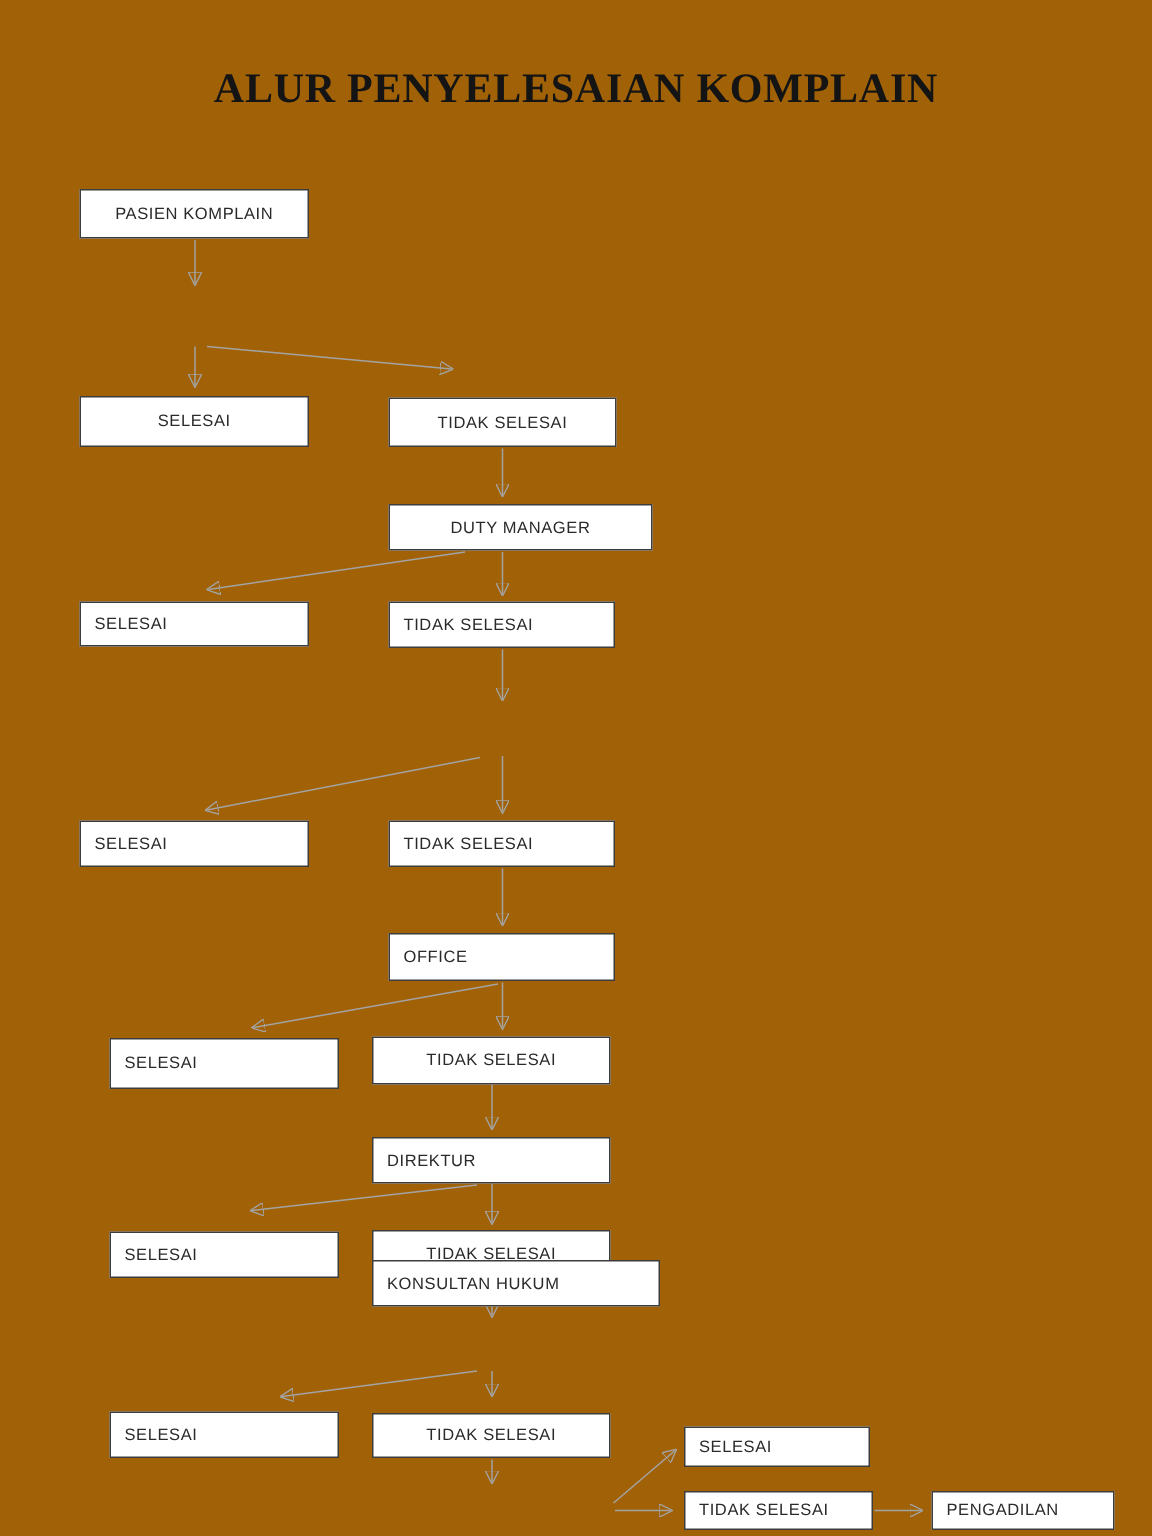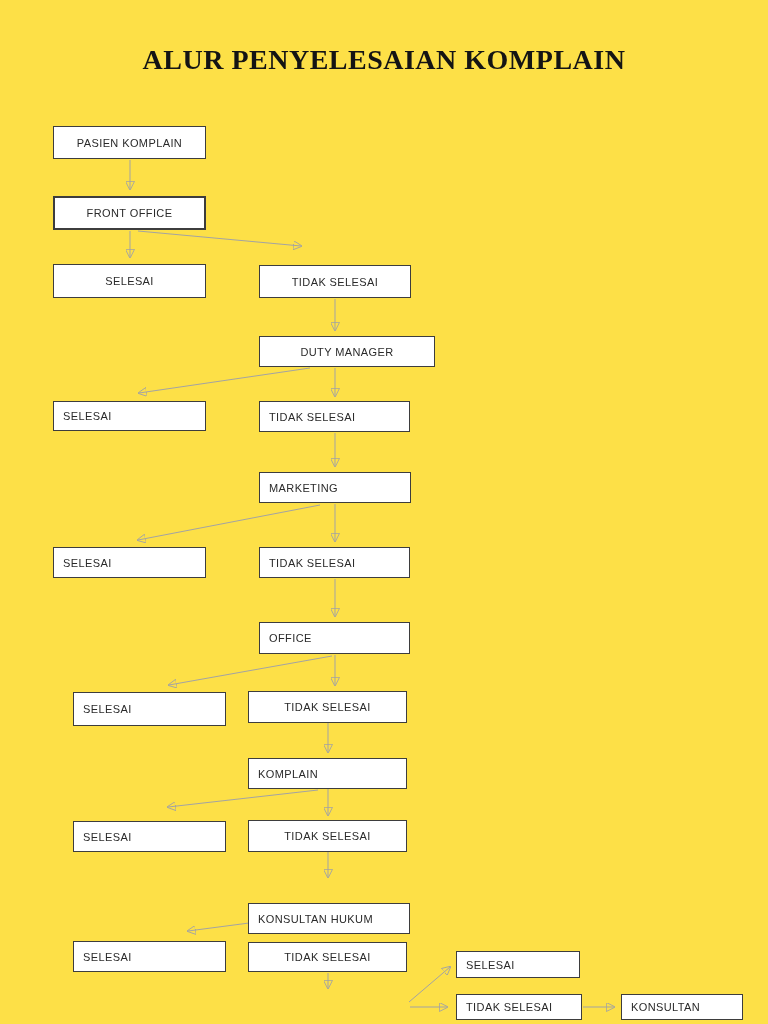--- a/index.html
+++ b/index.html
@@ -1,17 +1,17 @@
 <!DOCTYPE html>
 <html><head>
 <meta charset="utf-8">
 <style>
   html,body{margin:0;padding:0;background:#ffffff;}
   #canvas{
-    position:relative;width:768px;height:1024px;background:#fde047;
+    position:relative;width:768px;height:1024px;background:#a16207;
     font-family:"Liberation Sans",sans-serif;overflow:hidden;
   }
   .title{
     position:absolute;left:0;top:44px;width:768px;text-align:center;
     font-family:"Liberation Serif",serif;font-weight:bold;font-size:28px;
     color:#141414;letter-spacing:.5px;
   }
   .node{
     position:absolute;box-sizing:border-box;background:#ffffff;
     border:1.5px solid #3d3d3d;display:flex;align-items:center;
@@ -54,35 +54,33 @@
     <line x1="328" y1="852" x2="328" y2="877" marker-end="url(#ah)"></line>
     <line x1="318" y1="914" x2="188" y2="931" marker-end="url(#ah)"></line>
     <line x1="328" y1="914" x2="328" y2="930" marker-end="url(#ah)"></line>
     <line x1="328" y1="973" x2="328" y2="988" marker-end="url(#ah)"></line>
     <line x1="409" y1="1002" x2="450" y2="967" marker-end="url(#ah)"></line>
     <line x1="410" y1="1007" x2="447" y2="1007" marker-end="url(#ah)"></line>
     <line x1="583" y1="1007" x2="614" y2="1007" marker-end="url(#ah)"></line>
   </svg>
 
   <div class="node c" style="left:53px;top:126px;width:153px;height:33px">PASIEN KOMPLAIN</div>
-  <div class="node c b2" style="left:53px;top:196px;width:153px;height:34px">FRONT OFFICE</div>
   <div class="node c" style="left:53px;top:264px;width:153px;height:34px">SELESAI</div>
   <div class="node c" style="left:259px;top:265px;width:152px;height:33px">TIDAK SELESAI</div>
   <div class="node c" style="left:259px;top:336px;width:176px;height:31px">DUTY MANAGER</div>
   <div class="node l" style="left:53px;top:401px;width:153px;height:30px">SELESAI</div>
   <div class="node l" style="left:259px;top:401px;width:151px;height:31px">TIDAK SELESAI</div>
-  <div class="node l" style="left:259px;top:472px;width:152px;height:31px">MARKETING</div>
   <div class="node l" style="left:53px;top:547px;width:153px;height:31px">SELESAI</div>
   <div class="node l" style="left:259px;top:547px;width:151px;height:31px">TIDAK SELESAI</div>
   <div class="node l" style="left:259px;top:622px;width:151px;height:32px">OFFICE</div>
   <div class="node l" style="left:73px;top:692px;width:153px;height:34px">SELESAI</div>
   <div class="node c" style="left:248px;top:691px;width:159px;height:32px">TIDAK SELESAI</div>
-  <div class="node l" style="left:248px;top:758px;width:159px;height:31px">KOMPLAIN</div>
+  <div class="node l" style="left:248px;top:758px;width:159px;height:31px">DIREKTUR</div>
   <div class="node l" style="left:73px;top:821px;width:153px;height:31px">SELESAI</div>
   <div class="node c" style="left:248px;top:820px;width:159px;height:32px">TIDAK SELESAI</div>
-  <div class="node l" style="left:248px;top:903px;width:162px;height:31px">KONSULTAN HUKUM</div>
+  <div class="node l" style="left:248px;top:840px;width:192px;height:31px">KONSULTAN HUKUM</div>
   <div class="node l" style="left:73px;top:941px;width:153px;height:31px">SELESAI</div>
   <div class="node c" style="left:248px;top:942px;width:159px;height:30px">TIDAK SELESAI</div>
   <div class="node l" style="left:456px;top:951px;width:124px;height:27px">SELESAI</div>
   <div class="node l" style="left:456px;top:994px;width:126px;height:26px">TIDAK SELESAI</div>
-  <div class="node l" style="left:621px;top:994px;width:122px;height:26px">KONSULTAN</div>
+  <div class="node l" style="left:621px;top:994px;width:122px;height:26px">PENGADILAN</div>
 
 </div>
 
 </body></html>

